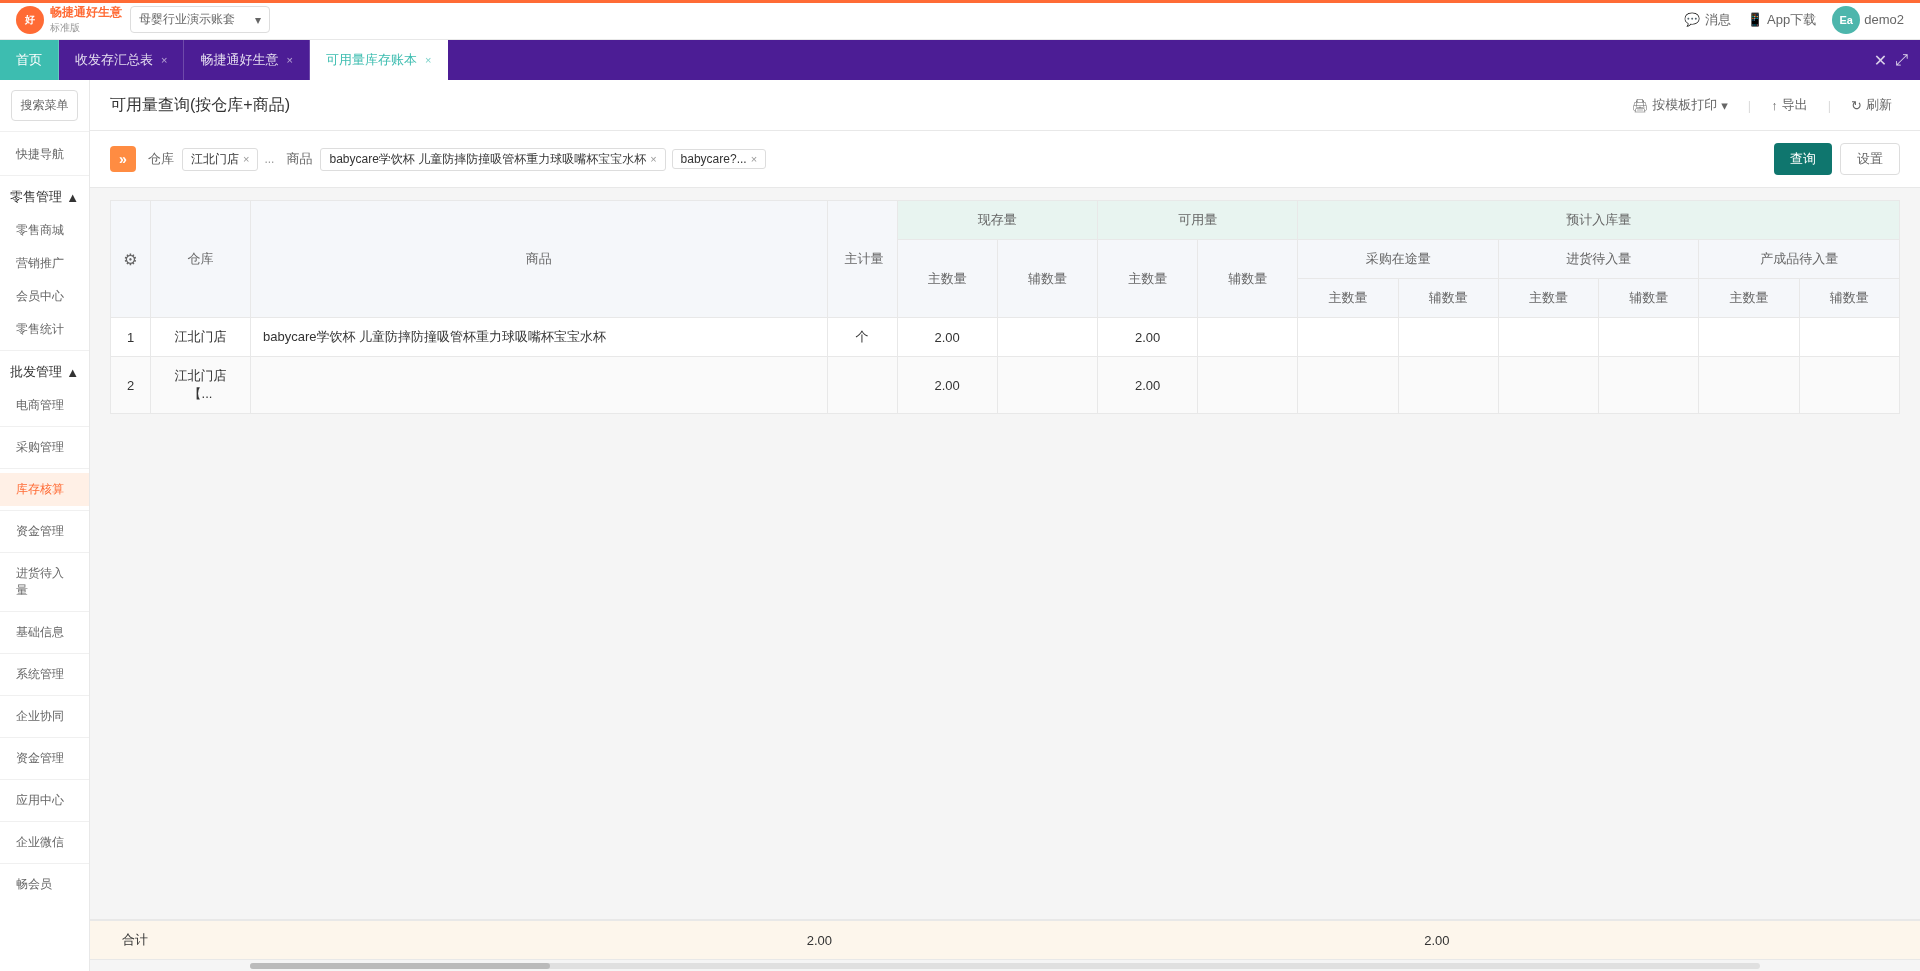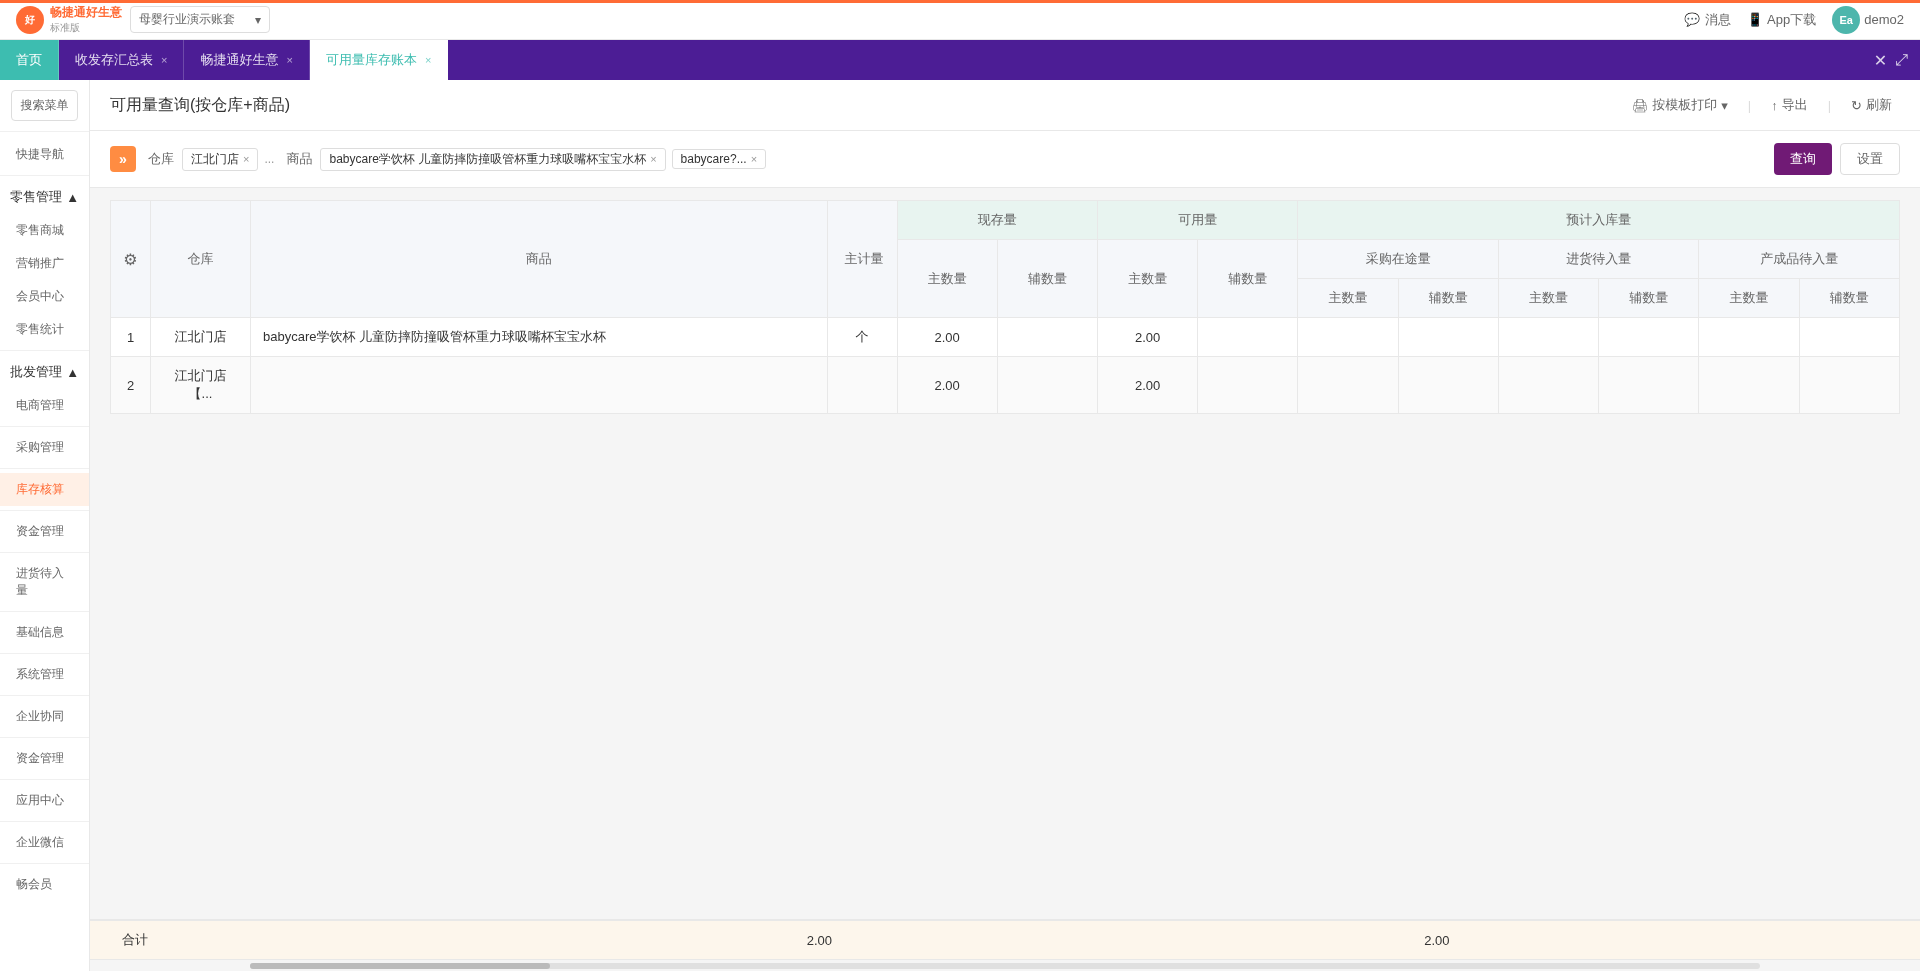--- a/index.html
+++ b/index.html
@@ -52,21 +52,21 @@
     
     .filter-area { background: #fff; padding: 12px 20px; border-bottom: 1px solid #e8e8e8; display: flex; align-items: center; gap: 12px; flex-shrink: 0; }
     .filter-expand-btn { width: 26px; height: 26px; background: #ff8c42; border-radius: 4px; display: flex; align-items: center; justify-content: center; cursor: pointer; color: white; font-size: 14px; font-weight: bold; flex-shrink: 0; }
     .filter-group { display: flex; align-items: center; gap: 8px; }
     .filter-label { font-size: 13px; color: #666; white-space: nowrap; }
     .filter-tags { display: flex; align-items: center; gap: 6px; flex-wrap: wrap; }
     .filter-tag { display: flex; align-items: center; gap: 4px; padding: 2px 8px; background: #fff; border: 1px solid #ddd; border-radius: 3px; font-size: 12px; color: #333; }
     .filter-tag-close { cursor: pointer; color: #999; font-size: 11px; }
     .filter-more { color: #999; font-size: 12px; cursor: pointer; }
     .filter-actions { margin-left: auto; display: flex; gap: 8px; }
-    .btn-primary { padding: 6px 16px; background: #701a75; color: white; border: none; border-radius: 4px; cursor: pointer; font-size: 13px; }
+    .btn-primary { padding: 6px 16px; background: #0f766e; color: white; border: none; border-radius: 4px; cursor: pointer; font-size: 13px; }
     .btn-default { padding: 6px 16px; background: #fff; color: #666; border: 1px solid #ddd; border-radius: 4px; cursor: pointer; font-size: 13px; }
 
     
     .table-area { flex: 1; padding: 12px 20px; overflow: auto; }
     .data-table { width: 100%; border-collapse: collapse; background: #fff; font-size: 13px; }
     .data-table th { background: #f5f7fa; color: #666; font-weight: 500; padding: 10px 12px; border: 1px solid #e8e8e8; text-align: center; white-space: nowrap; }
     .data-table td { padding: 10px 12px; border: 1px solid #e8e8e8; text-align: center; color: #333; }
     .data-table th.group-header { background: #e8f4f0; }
 
     

